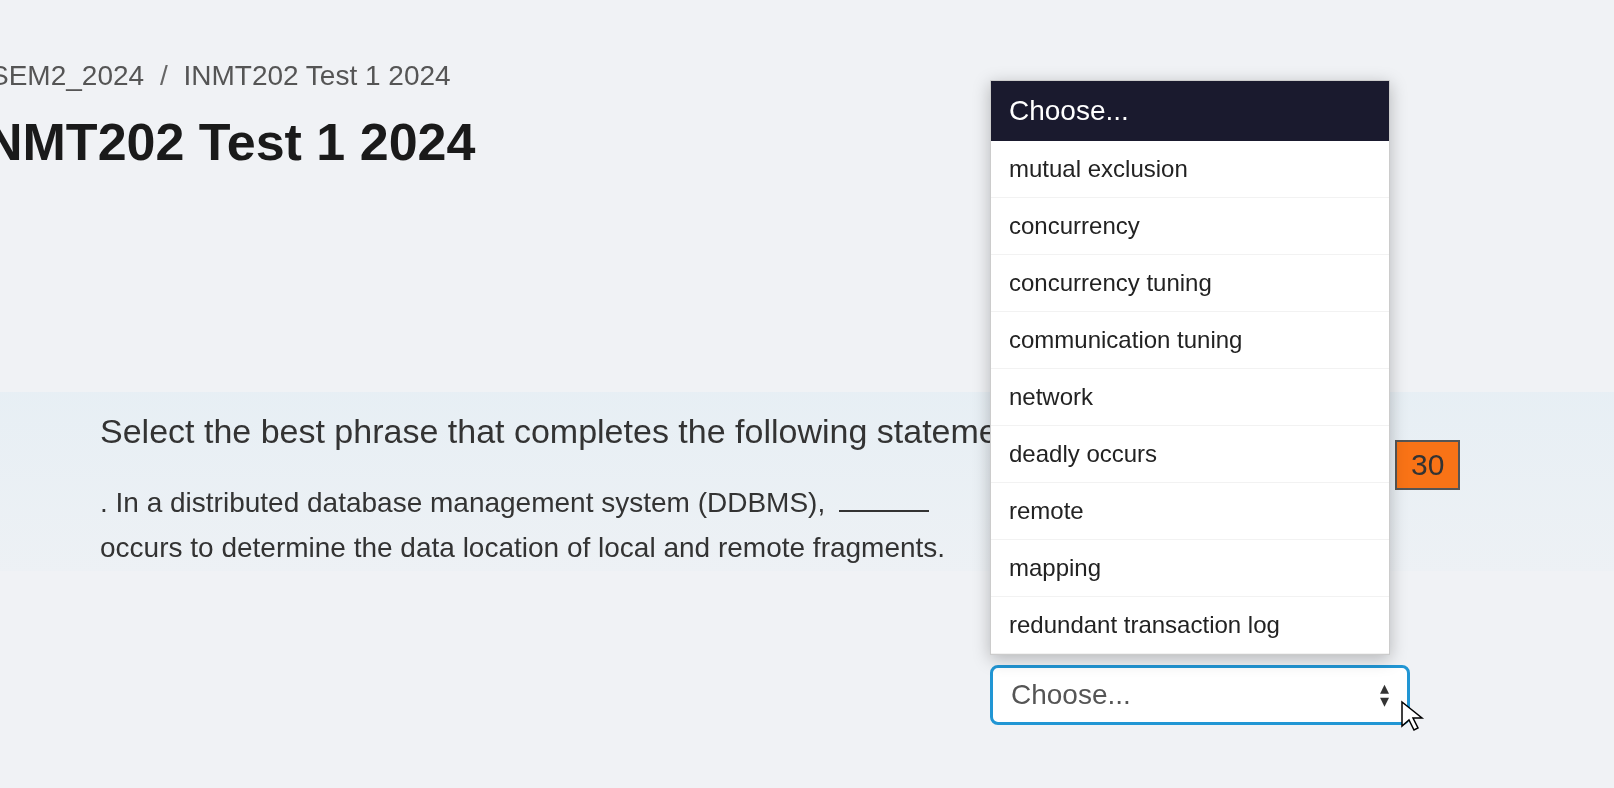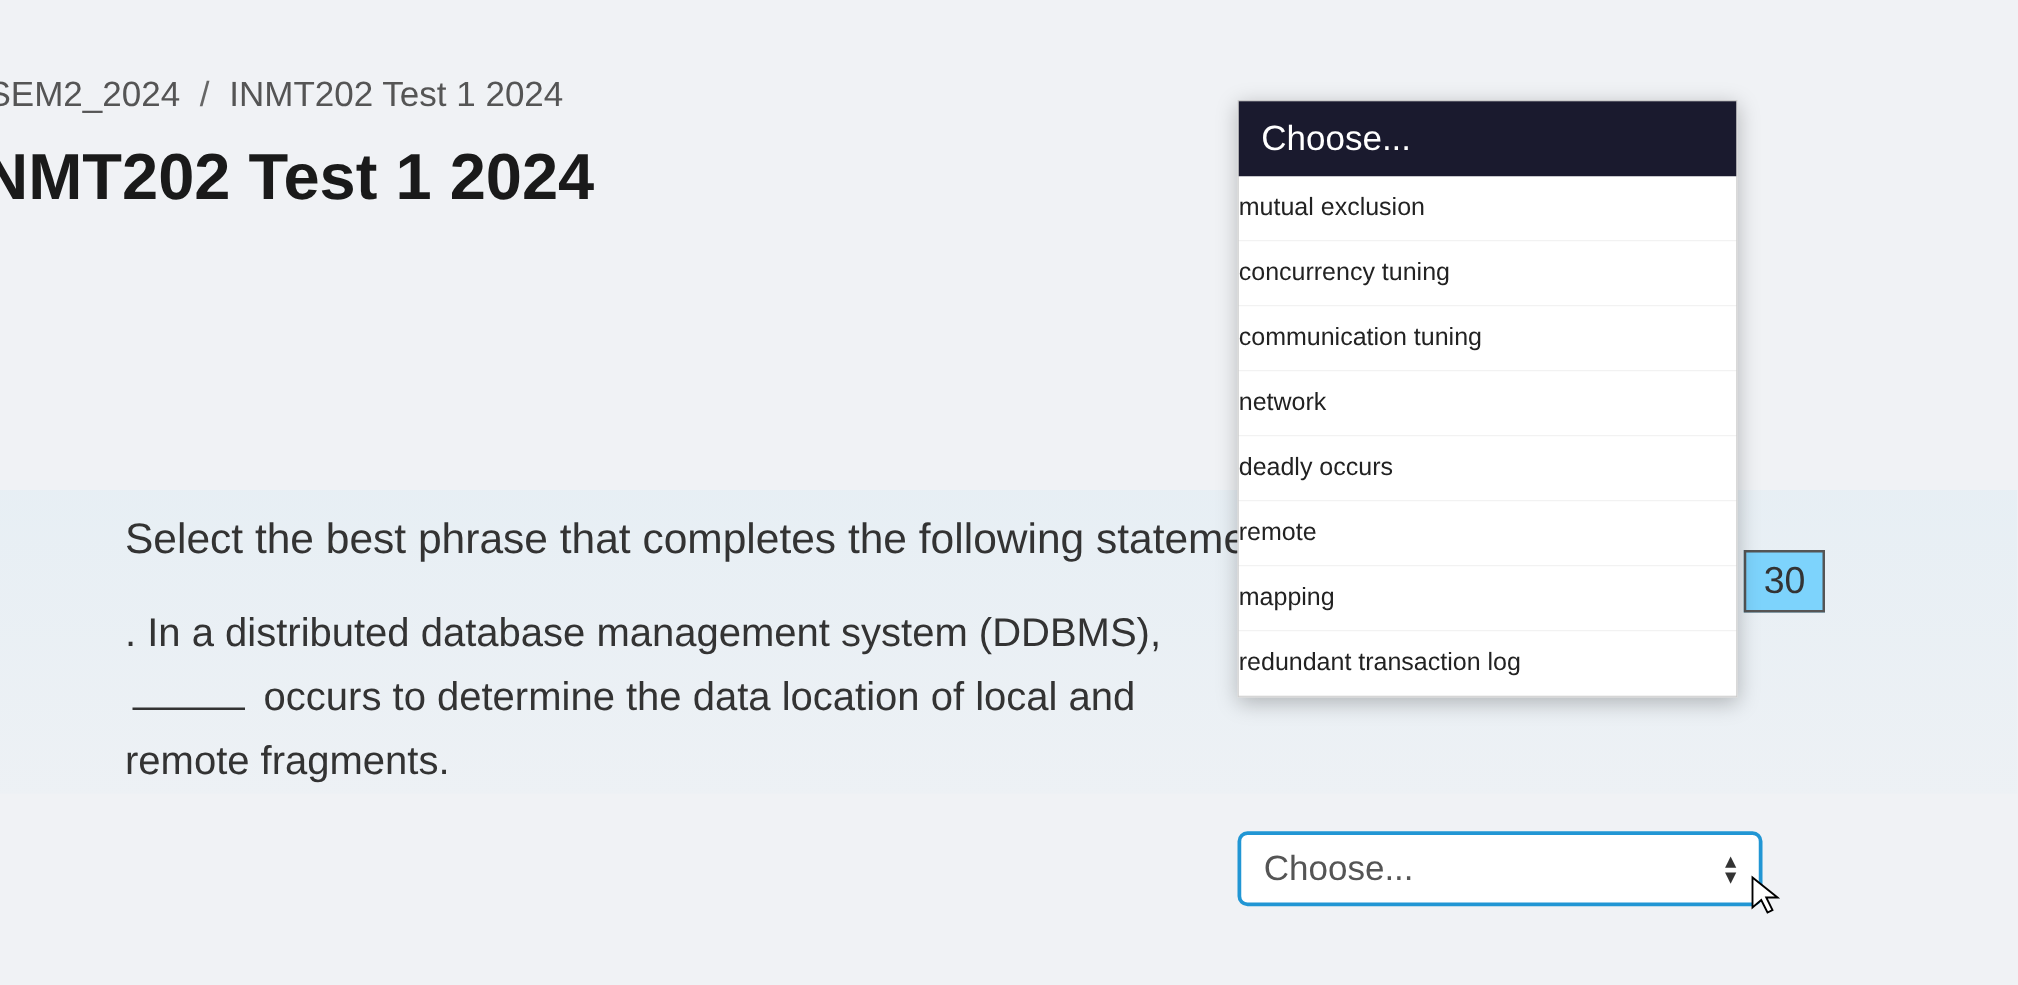--- a/index.html
+++ b/index.html
@@ -44,21 +44,21 @@
       padding: 0 30px 0 100px;
       background: linear-gradient(to bottom, rgba(180,220,240,0.15), rgba(180,220,240,0.05));
       position: relative;
     }
     .question-prompt {
       font-size: 34px;
       color: #333;
       padding: 20px 0 30px 0;
     }
     .question-text {
-      font-size: 32px;
+      font-size: 28px;
       color: #333;
       line-height: 1.6;
       max-width: 900px;
     }
     .blank-line {
       display: inline-block;
       border-bottom: 2px solid #333;
       width: 90px;
       vertical-align: baseline;
       margin: 0 6px;
@@ -73,22 +73,22 @@
       border: 1px solid #ccc;
       z-index: 100;
     }
     .dropdown-header {
       background: #1a1a2e;
       color: #fff;
       padding: 14px 18px;
       font-size: 28px;
     }
     .dropdown-option {
-      padding: 14px 0;
-      font-size: 20px;
+      padding: 14px 18px;
+      font-size: 24px;
       color: #222;
       border-bottom: 1px solid rgba(0,0,0,0.05);
       cursor: pointer;
     }
     .select-box {
       position: absolute;
       top: 665px;
       left: 990px;
       width: 420px;
       height: 60px;
@@ -111,21 +111,21 @@
       flex-direction: column;
     }
     .badge {
       position: absolute;
       top: 440px;
       left: 1395px;
       border: 2px solid #555;
       padding: 6px 14px;
       font-size: 30px;
       color: #333;
-      background: #7dd3fc;
+      background: #f97316;
     }
     .cursor-icon {
       position: absolute;
       top: 700px;
       left: 1400px;
       z-index: 200;
     }
   </style>
 </head>
 <body>
@@ -145,20 +145,21 @@
       <span>. In a distributed database management system (DDBMS),</span>
       <span class="blank-line"></span>
       <span>occurs to determine the data location of local and remote fragments.</span>
     </div>
   </div>
 </div>
 
 <div class="dropdown-container">
   <div class="dropdown-header">Choose...</div>
   <div class="dropdown-option">mutual exclusion</div>
+  <div class="dropdown-option">concurrency</div>
   <div class="dropdown-option">concurrency tuning</div>
   <div class="dropdown-option">communication tuning</div>
   <div class="dropdown-option">network</div>
   <div class="dropdown-option">deadly occurs</div>
   <div class="dropdown-option">remote</div>
   <div class="dropdown-option">mapping</div>
   <div class="dropdown-option">redundant transaction log</div>
 </div>
 
 <div class="select-box">

